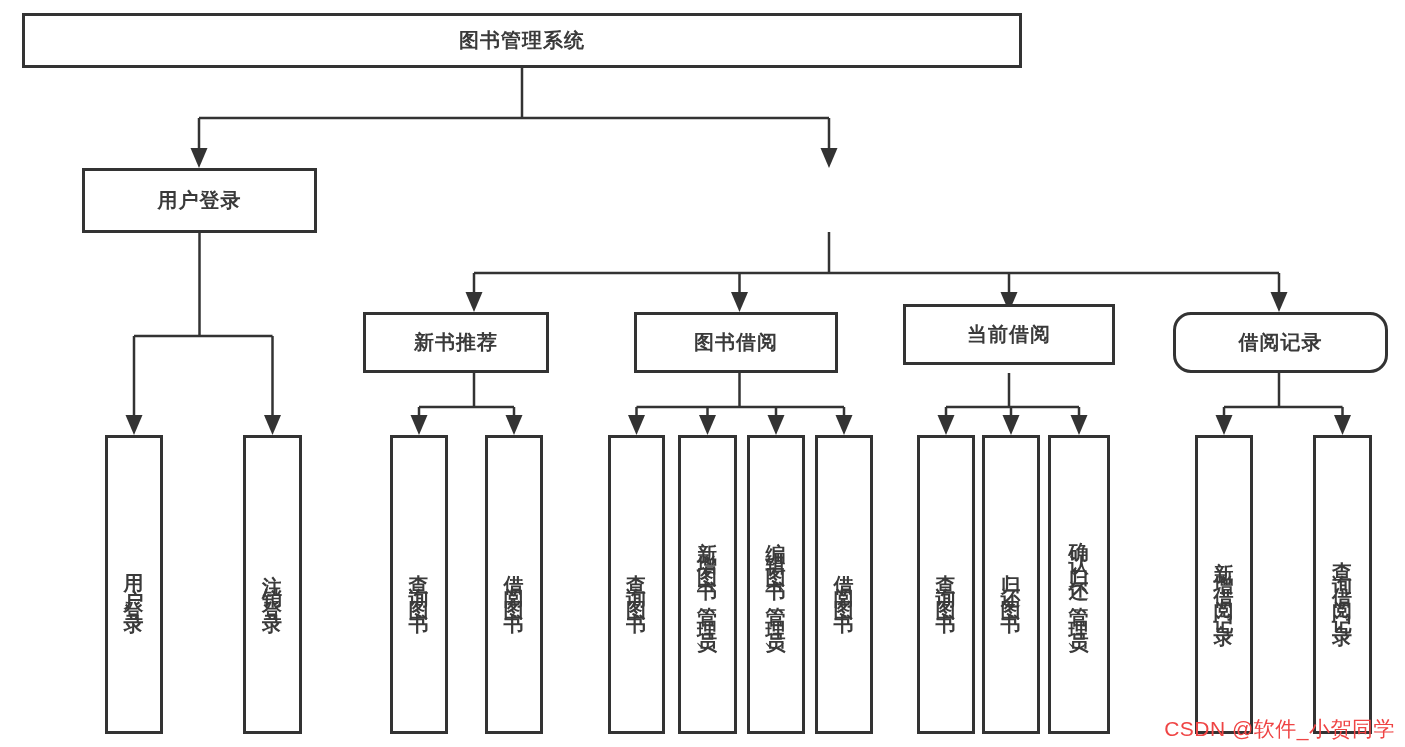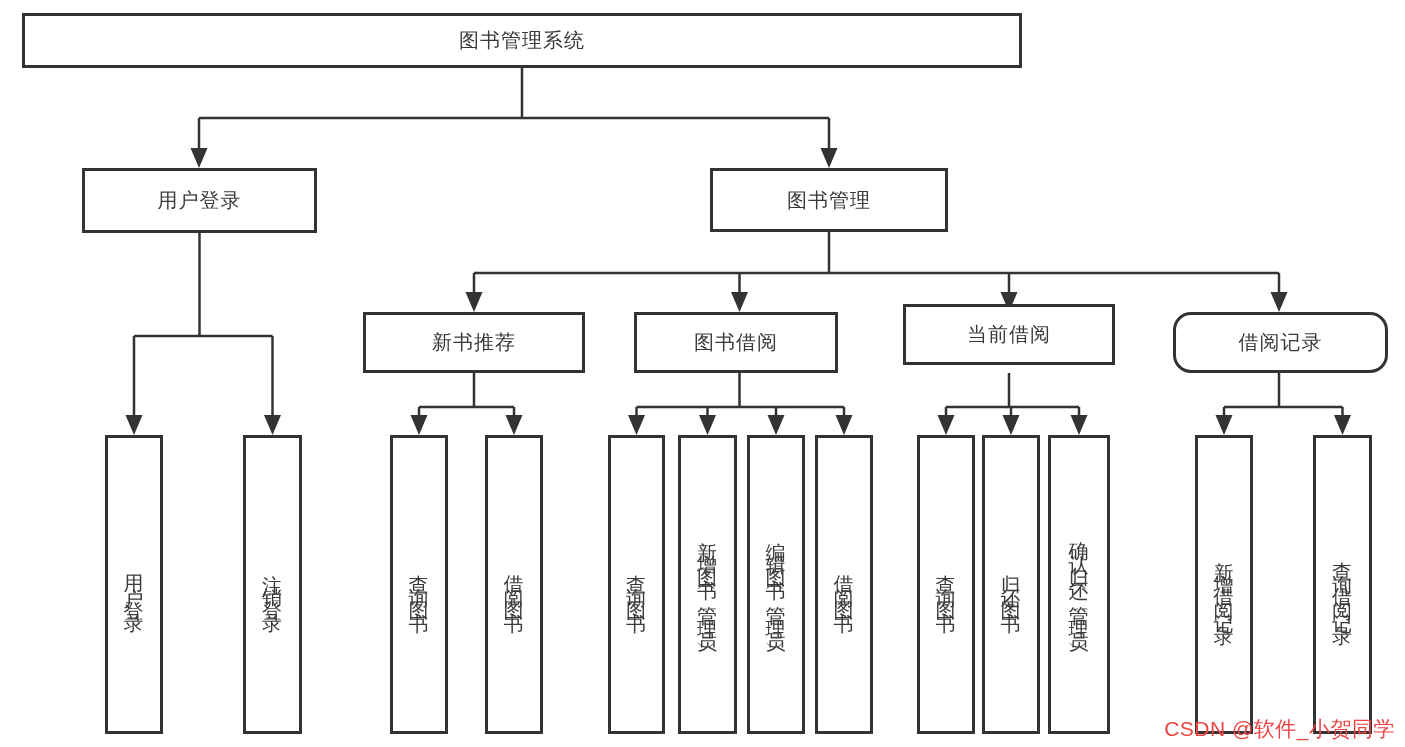--- a/index.html
+++ b/index.html
@@ -24,20 +24,21 @@
   .box {
     position: absolute;
     box-sizing: border-box;
     border: 3px solid #333333;
     background: #ffffff;
     display: flex;
     align-items: center;
     justify-content: center;
     color: #333333;
     z-index: 2;
+    font-weight: bold;
   }
   .hlabel {
     font-size: 20px;
     letter-spacing: 1px;
     white-space: nowrap;
     color: #3a3a3a;
   }
   .vlabel {
     writing-mode: vertical-lr;
     text-orientation: mixed;
@@ -131,25 +132,22 @@
     </g>
   </svg>
 
   <div class="box" style="left:22px; top:13px; width:1000px; height:55px;">
     <span class="hlabel">图书管理系统</span>
   </div>
 
   <div class="box" style="left:82px; top:168px; width:235px; height:65px;">
     <span class="hlabel">用户登录</span>
   </div>
-  <div class="box" style="left:710px; top:168px; width:238px; height:64px;">
-    <span class="hlabel">图书管理</span>
-  </div>
-
-  <div class="box" style="left:363px; top:312px; width:222px; height:61px;">
+
+  <div class="box" style="left:363px; top:312px; width:186px; height:61px;">
     <span class="hlabel">新书推荐</span>
   </div>
   <div class="box" style="left:634px; top:312px; width:204px; height:61px;">
     <span class="hlabel">图书借阅</span>
   </div>
   <div class="box" style="left:903px; top:304px; width:212px; height:61px;">
     <span class="hlabel">当前借阅</span>
   </div>
   <div class="box" style="left:1173px; top:312px; width:215px; height:61px;border-radius:18px;">
     <span class="hlabel">借阅记录</span>

